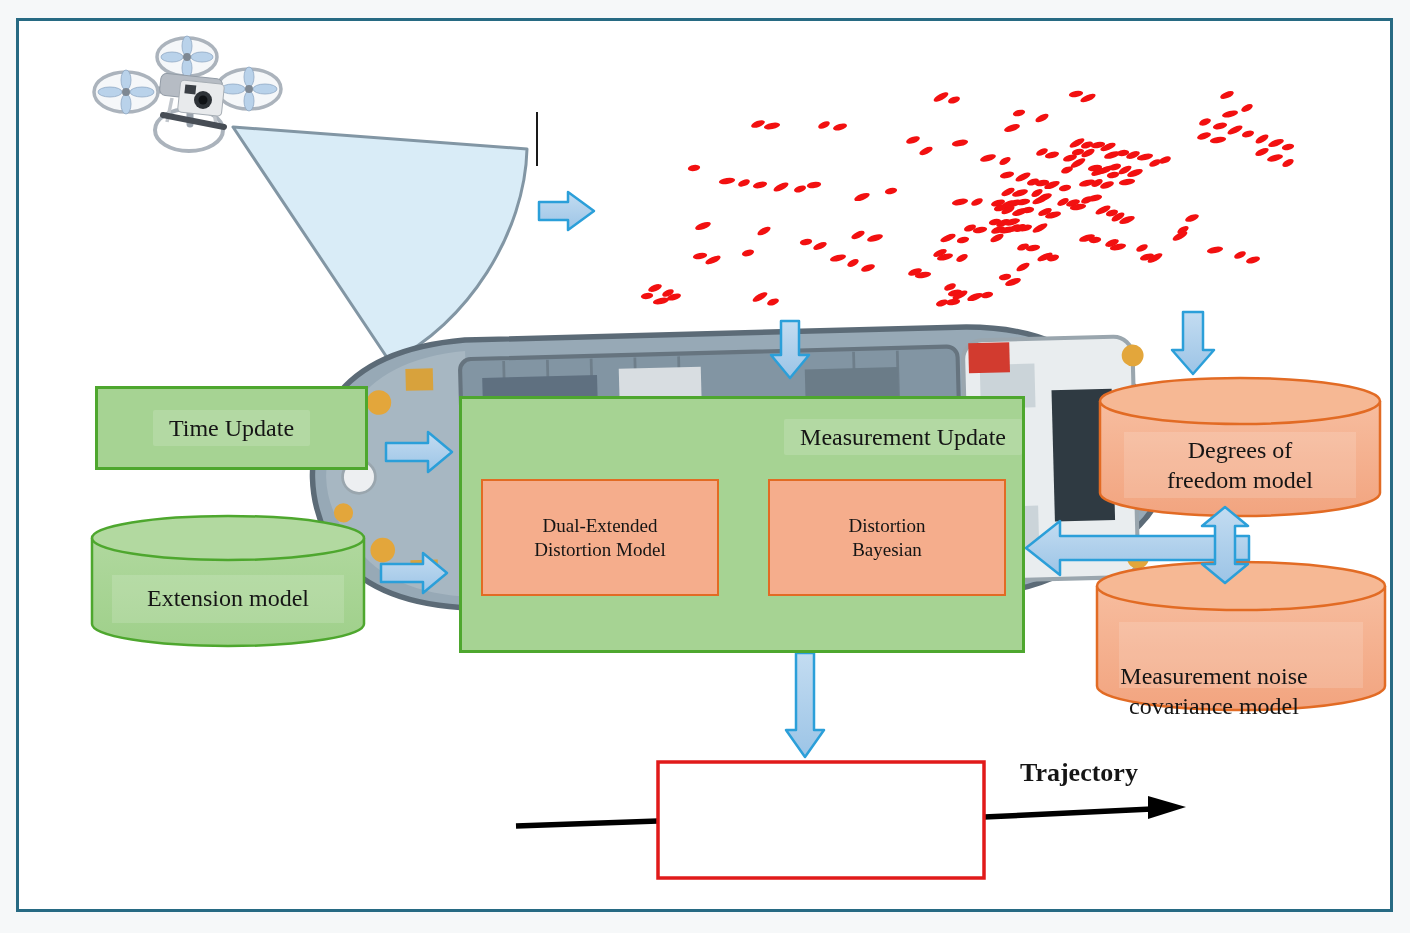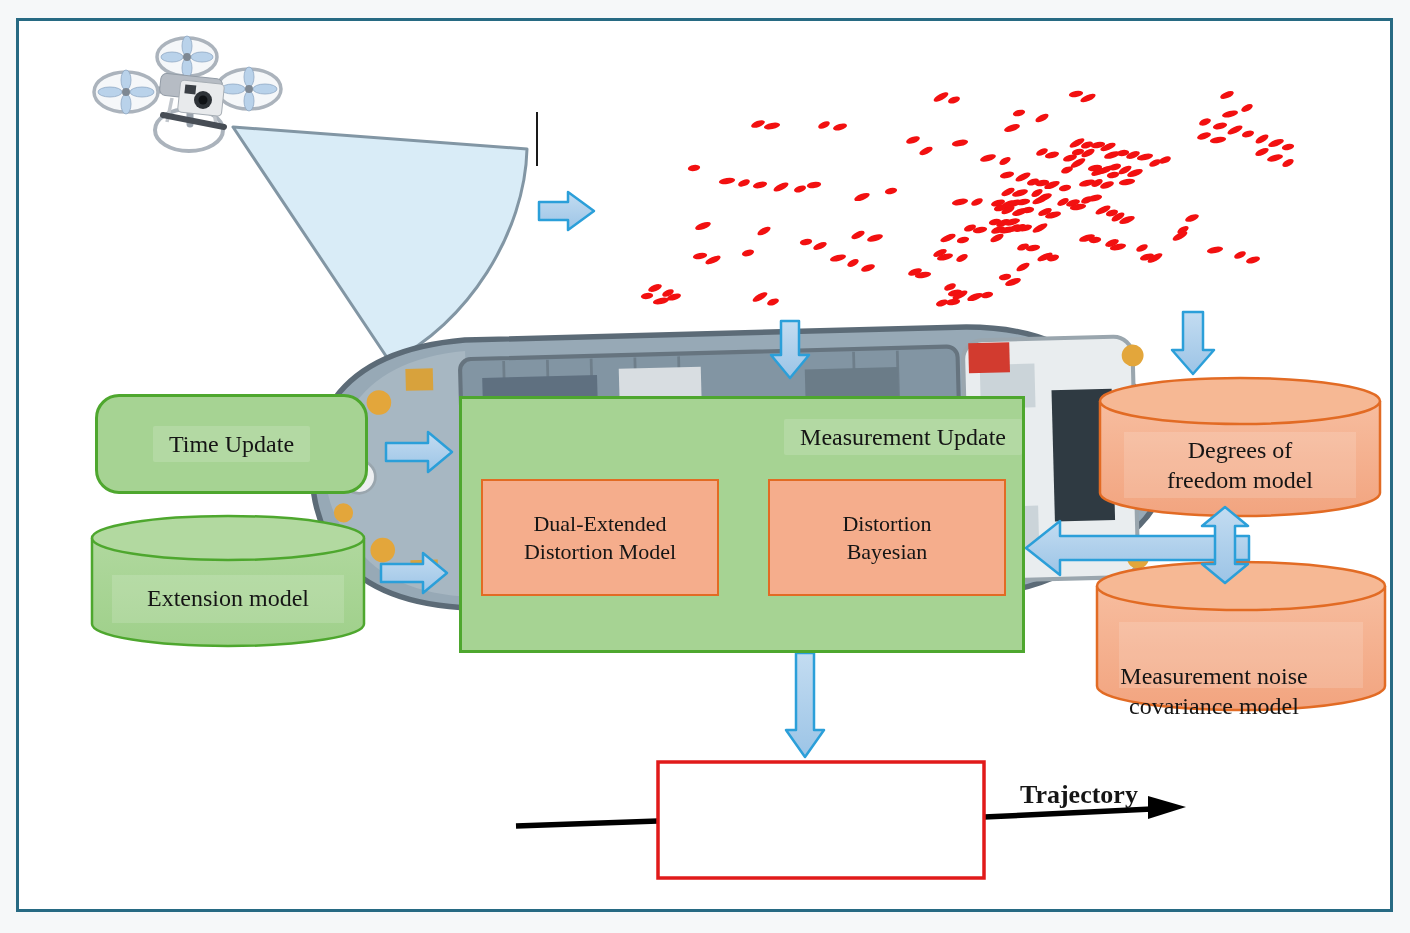--- a/index.html
+++ b/index.html
@@ -7,21 +7,21 @@
          font-family:"Liberation Serif","DejaVu Serif",serif;color:#151515;}
   .frame{position:absolute;left:16px;top:18px;width:1371px;height:888px;
          background:#ffffff;border:3px solid #276a83;z-index:0;}
   svg.layer{position:absolute;left:0;top:0;z-index:1;}
   .node{position:absolute;box-sizing:border-box;z-index:2;display:flex;align-items:center;justify-content:center;}
   .green-box{background:#a6d393;border:3px solid #4ea72e;}
   .orange-box{background:#f5ad8c;border:2.5px solid #e26b24;}
   .lbl{white-space:pre-line;text-align:center;line-height:1.25;}
   .band{background:rgba(255,255,255,0.15);padding:3px 16px;border-radius:2px;}
   .fs24{font-size:24px;}
-  .fs23{font-size:22px;}
+  .fs23{font-size:19px;}
   .cyl-label{position:absolute;z-index:2;display:flex;align-items:center;justify-content:center;}
   .mu-title{position:absolute;left:0;top:20px;width:100%;display:flex;justify-content:flex-end;z-index:2;}
   .traj-label{position:absolute;z-index:2;font-weight:bold;font-size:26px;}
 </style>
 </head>
 <body>
 
 <div class="stage">
   <div class="frame"></div>
 
@@ -335,21 +335,21 @@
       <line x1="984" y1="817" x2="1152" y2="809"></line>
       <polygon points="1148,796 1186,807 1148,819" fill="#000" stroke="none"></polygon>
     </g>
 
     <rect x="658" y="762" width="326" height="116" fill="#ffffff" stroke="#e11a1a" stroke-width="3.5"></rect>
     <g transform="translate(661,768) scale(0.958)">
       <use href="#ship"></use>
     </g>
   </svg>
 
-  <div class="node green-box" style="left:95px;top:394px;width:273px;height:100px;border-radius:24px;">
+  <div class="node green-box" style="left:95px;top:386px;width:273px;height:84px;">
     <div class="lbl band fs24">Time Update</div>
   </div>
 
   <div class="node green-box" style="left:459px;top:396px;width:566px;height:257px;align-items:flex-start;">
     <div class="mu-title">
       <div class="lbl band fs24">Measurement Update</div>
     </div>
   </div>
 
   <div class="node orange-box" style="left:481px;top:479px;width:238px;height:117px;">
@@ -367,14 +367,14 @@
   </div>
   <div class="cyl-label" style="left:1108px;top:430px;width:264px;height:70px;">
     <div class="lbl fs24">Degrees of
 freedom model</div>
   </div>
   <div class="cyl-label" style="left:1074px;top:620px;width:280px;height:70px;margin-top:36px;">
     <div class="lbl fs24">Measurement noise
 covariance model</div>
   </div>
 
-  <div class="traj-label" style="left:1020px;top:780px;">Trajectory</div>
+  <div class="traj-label" style="left:1020px;top:758px;">Trajectory</div>
 </div>
 
 </body></html>

